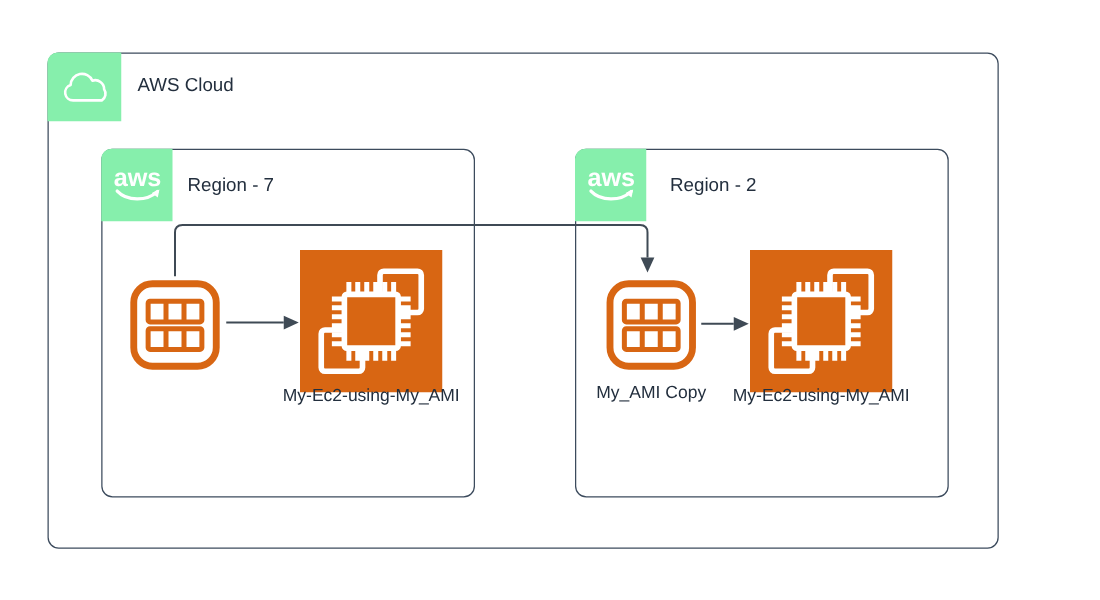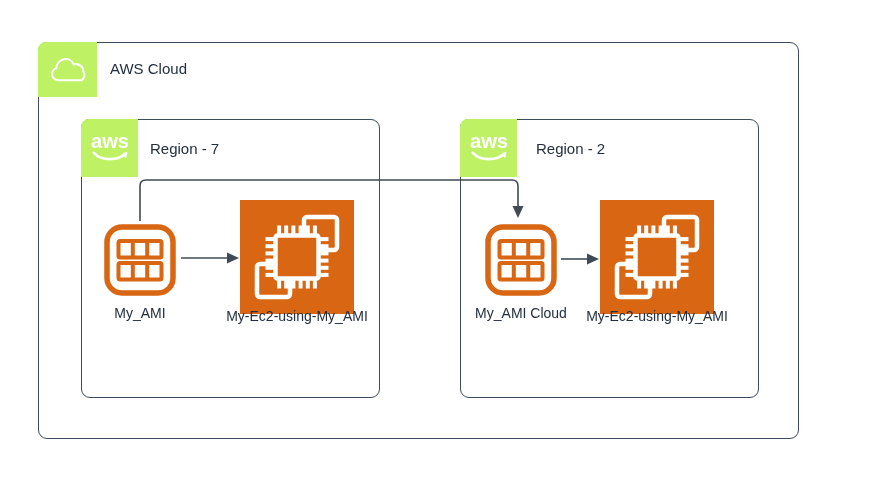--- a/index.html
+++ b/index.html
@@ -5,21 +5,21 @@
   html,body{margin:0;padding:0;background:#fff;}
   .canvas{
     position:relative;width:880px;height:480px;background:#ffffff;overflow:hidden;
     font-family:"Liberation Sans",sans-serif;color:#232F3E;
   }
   .box{position:absolute;border:1.4px solid #3c4b5d;border-radius:9px;background:transparent;box-sizing:border-box;}
   .cloud-box{left:38px;top:42px;width:761px;height:397px;}
   .region-box{top:119px;width:299px;height:279px;}
   .r1.region-box{left:81px;}
   .r2.region-box{left:460px;}
-  .badge{position:absolute;background:#bef264;display:flex;align-items:center;justify-content:center;box-sizing:border-box;}
+  .badge{position:absolute;background:#86efac;display:flex;align-items:center;justify-content:center;box-sizing:border-box;}
   .cloud-badge{left:38px;top:42px;width:59px;height:55px;border-top-left-radius:8px;}
   .region-badge{top:119px;width:57px;height:58px;border-top-left-radius:8px;}
   .r1 .region-badge,.r1.region-badge{left:81px;}
   .r2 .region-badge,.r2.region-badge{left:460px;}
   .lbl{position:absolute;font-size:15px;line-height:17px;white-space:nowrap;}
   .cloud-lbl{left:110px;top:60px;}
   .region-lbl{top:140px;}
   .r1.region-lbl{left:150px;}
   .r2.region-lbl{left:536px;}
   .node{position:absolute;}
@@ -86,21 +86,20 @@
           <rect x="16.5" y="19" width="43" height="16.5" rx="1.5"></rect>
           <line x1="30.8" y1="19" x2="30.8" y2="35.5"></line>
           <line x1="45.2" y1="19" x2="45.2" y2="35.5"></line>
           <rect x="16.5" y="41" width="43" height="16.5" rx="1.5"></rect>
           <line x1="30.8" y1="41" x2="30.8" y2="57.5"></line>
           <line x1="45.2" y1="41" x2="45.2" y2="57.5"></line>
         </g>
       </svg>
     </span>
   </div>
-  <div class="node-lbl ami-lbl r1">My_AMI</div>
 
   <div class="node ec2-node r1">
     <span>
       <svg width="114" height="114" viewBox="0 0 114 114">
         <rect width="114" height="114" fill="#D86613"></rect>
         <g stroke="#ffffff" stroke-width="4.5" fill="none">
           <rect x="64" y="17" width="33" height="33" rx="3"></rect>
           <rect x="17" y="64" width="33" height="33" rx="3"></rect>
         </g>
         <g stroke="#ffffff" stroke-width="4">
@@ -143,21 +142,21 @@
           <rect x="16.5" y="19" width="43" height="16.5" rx="1.5"></rect>
           <line x1="30.8" y1="19" x2="30.8" y2="35.5"></line>
           <line x1="45.2" y1="19" x2="45.2" y2="35.5"></line>
           <rect x="16.5" y="41" width="43" height="16.5" rx="1.5"></rect>
           <line x1="30.8" y1="41" x2="30.8" y2="57.5"></line>
           <line x1="45.2" y1="41" x2="45.2" y2="57.5"></line>
         </g>
       </svg>
     </span>
   </div>
-  <div class="node-lbl ami-lbl r2">My_AMI Cloud</div>
+  <div class="node-lbl ami-lbl r2">My_AMI Copy</div>
 
   <div class="node ec2-node r2">
     <span>
       <svg width="114" height="114" viewBox="0 0 114 114">
         <rect width="114" height="114" fill="#D86613"></rect>
         <g stroke="#ffffff" stroke-width="4.5" fill="none">
           <rect x="64" y="17" width="33" height="33" rx="3"></rect>
           <rect x="17" y="64" width="33" height="33" rx="3"></rect>
         </g>
         <g stroke="#ffffff" stroke-width="4">

